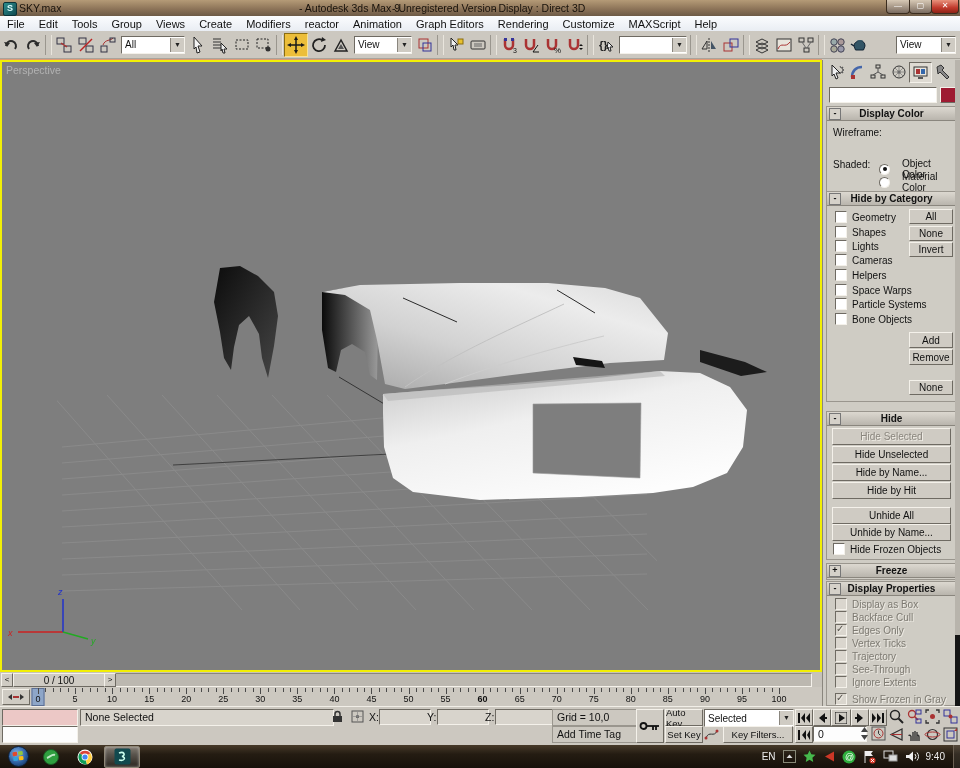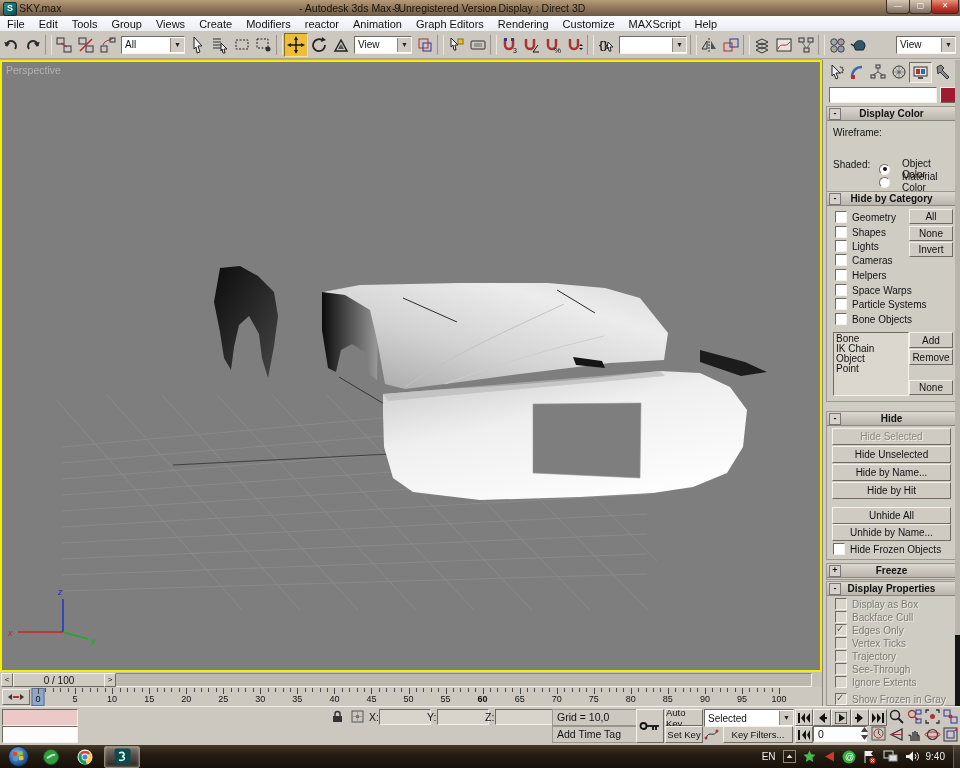--- a/index.html
+++ b/index.html
@@ -530,25 +530,20 @@
           <span class="cb"></span>
           <span>Particle Systems</span>
         </div>
       <div class="cbrow" style="position:absolute;left:8px;top:121px">
           <span class="cb"></span>
           <span>Bone Objects</span>
         </div>
       <div class="btn3d" style="position:absolute;left:82px;top:17px;width:42px;height:13px">All</div>
       <div class="btn3d" style="position:absolute;left:82px;top:34px;width:42px;height:13px">None</div>
       <div class="btn3d" style="position:absolute;left:82px;top:50px;width:42px;height:13px">Invert</div>
-      <div class="plist" style="position:absolute;left:6px;top:140px;width:70px;height:60px">
-        <div>Bone</div>
-        <div>IK Chain Object</div>
-        <div>Point</div>
-      </div>
       <div class="btn3d" style="position:absolute;left:82px;top:140px;width:42px;height:14px">Add</div>
       <div class="btn3d" style="position:absolute;left:82px;top:157px;width:42px;height:14px">Remove</div>
       <div class="btn3d" style="position:absolute;left:82px;top:188px;width:42px;height:13px">None</div>
     </div>
 
     <div class="rollout" style="top:351px;height:147px">
       <div class="rhead">
         <span class="pm">-</span>
         <span>Hide</span>
       </div>
@@ -753,20 +748,21 @@
         <div class="tnum" style="left: 637.85px;">85</div>
         <div class="tnum" style="left: 674.9px;">90</div>
         <div class="tnum" style="left: 711.95px;">95</div>
         <div class="tnum" style="left: 749px;">100</div>
       </div>
   </div>
 
   <div class="statusbar">
     <div class="abs sunk" style="left:2px;top:2px;width:74px;height:15px;background:#ecc8c6"></div>
     <div class="abs sunk" style="left:2px;top:19px;width:74px;height:15px;background:#fdfdfd"></div>
+    <div class="abs sunk sfield" style="left:80px;top:2px;width:244px;height:13px">None Selected</div>
     <div class="abs" style="left:330px;top:2px">
       <svg width="15" height="15">
           <rect x="3" y="7" width="9" height="6" fill="#333"></rect>
           <path d="M5 7V5a2.5 2.5 0 0 1 5 0v2" fill="none" stroke="#333" stroke-width="1.5"></path>
         </svg>
     </div>
     <div class="abs" style="left:350px;top:2px">
       <svg width="15" height="15">
           <rect x="2" y="2" width="11" height="11" fill="none" stroke="#555"></rect>
           <circle cx="7.5" cy="7.5" r="1.5" fill="#333"></circle>

